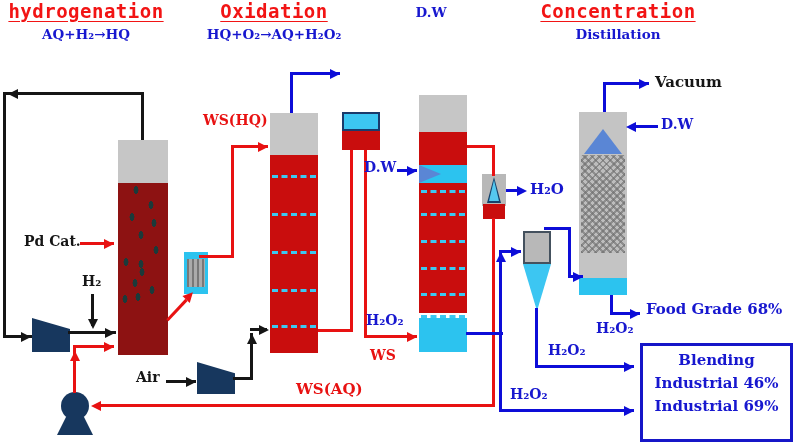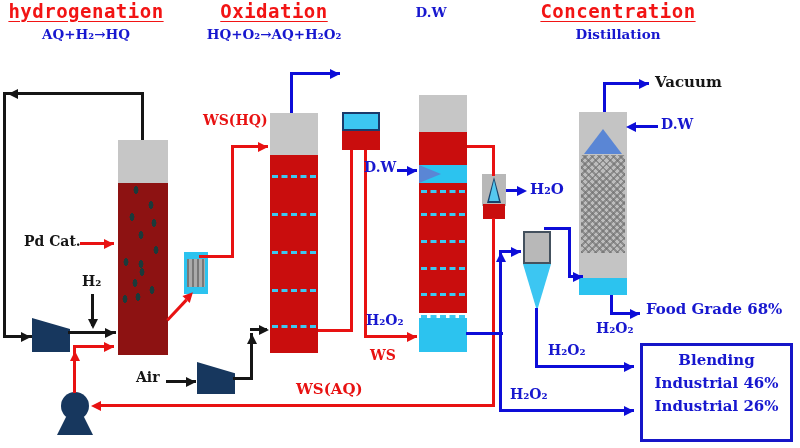--- a/index.html
+++ b/index.html
@@ -216,16 +216,16 @@
   <div class="lbl t-bl f15" style="left:646px;top:301px">Food Grade 68%</div>
   <div class="lbl t-bl f14" style="left:596px;top:321px">H₂O₂</div>
   <div class="lbl t-bl f14" style="left:548px;top:343px">H₂O₂</div>
   <div class="lbl t-bk f14" style="left:136px;top:370px">Air</div>
   <div class="lbl t-rd f15" style="left:296px;top:381px">WS(AQ)</div>
   <div class="lbl t-bl f14" style="left:510px;top:387px">H₂O₂</div>
 
   <div id="blend">
     <div>Blending</div>
     <div>Industrial 46%</div>
-    <div>Industrial 26%</div>
+    <div>Industrial 69%</div>
   </div>
 
 </div>
 
 </body></html>

